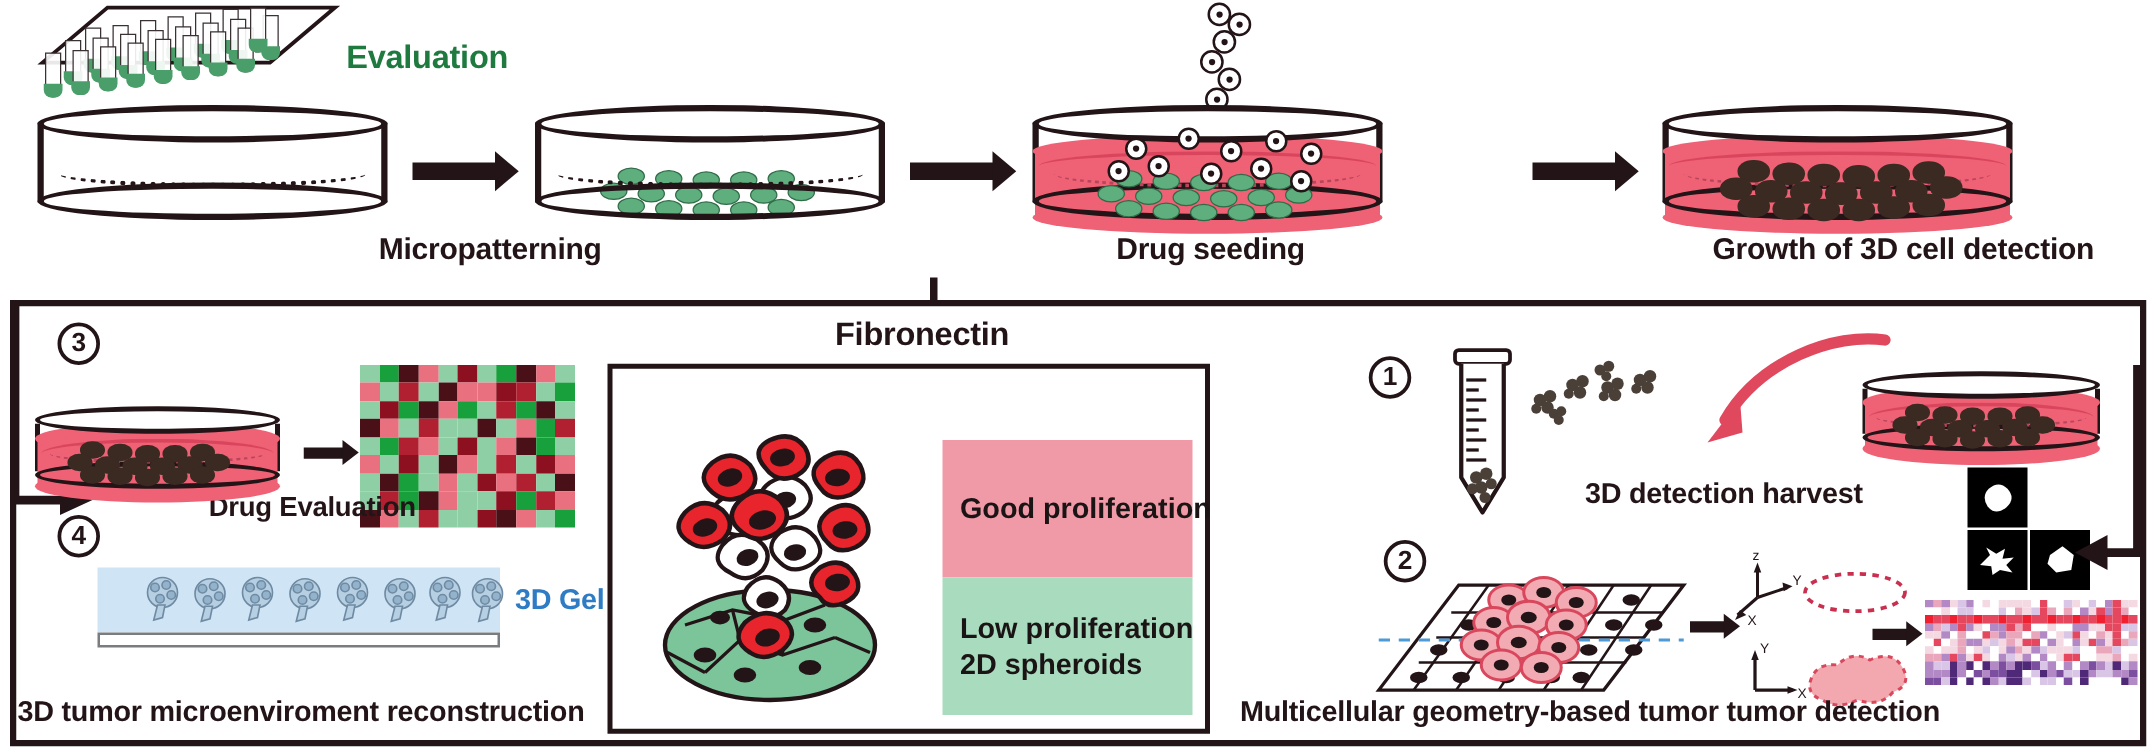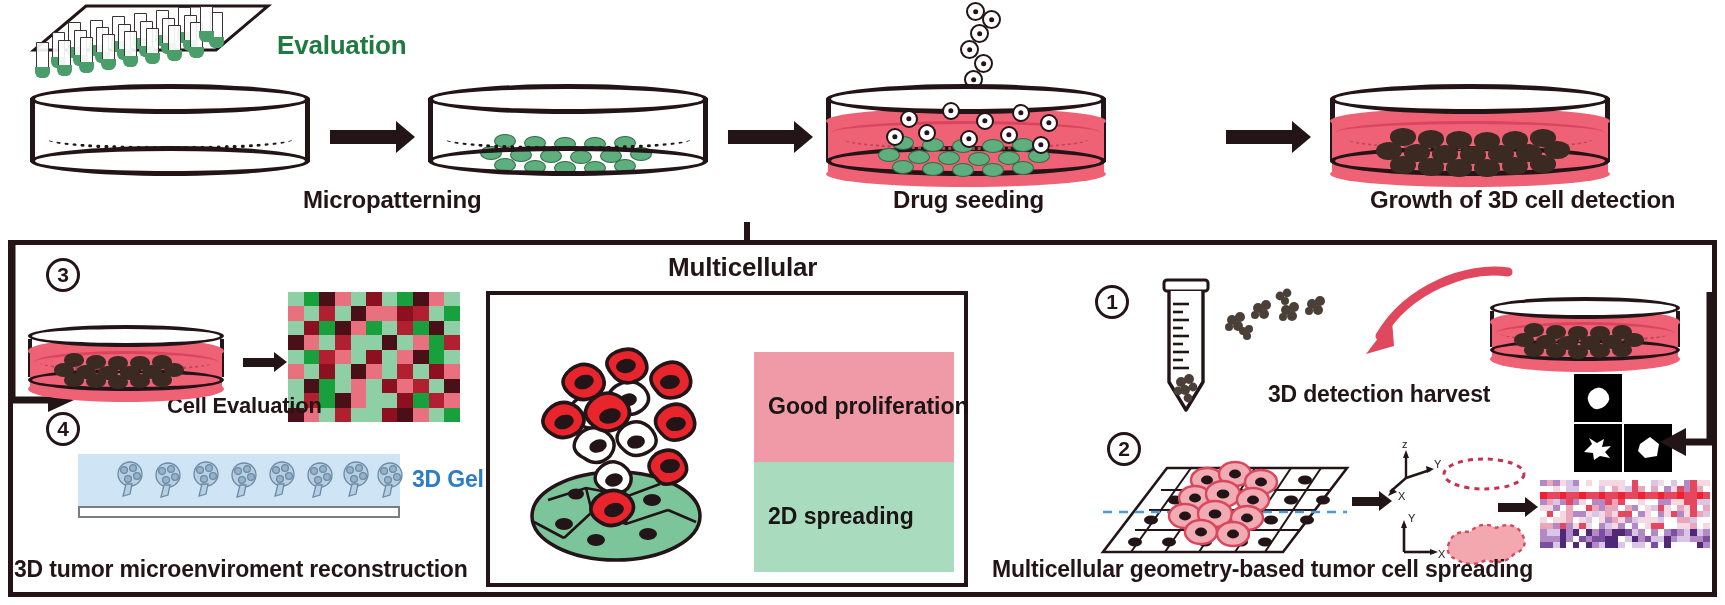--- a/index.html
+++ b/index.html
@@ -272,21 +272,21 @@
 </div>
 
 <div class="abs lbl t24" style="left:303px;top:186px;">Micropatterning</div>
 <div class="abs lbl t24" style="left:893px;top:186px;">Drug seeding</div>
 <div class="abs lbl t24" style="left:1370px;top:186px;">Growth of 3D cell detection</div>
 
 <div class="abs" id="apps-stub" style="left:744px;top:222px;width:6px;height:20px;"></div>
 
 <div class="abs" id="apps-frame" style="left:8px;top:240px;width:1709px;height:357px;"></div>
 
-<div class="abs lbl t26" style="left:668px;top:252px;">Multicellular</div>
+<div class="abs lbl t26" style="left:668px;top:252px;">Fibronectin</div>
 
 <div class="abs circnum" style="left:46px;top:258px;">3</div>
 
 <div class="dish" style="left:28px;top:325px;width:196px;height:66px;">
   <div class="body" style="border-left-width:4px;border-right-width:4px;"></div>
   <div class="fill">
       <div class="surfline"></div>
     </div>
   <div class="base" style="border-width:4px;height:22px;"></div>
   <div class="rim" style="border-width:4px;height:22px;"></div>
@@ -408,21 +408,21 @@
     <div style="background: rgb(176, 32, 48);"></div>
     <div style="background: rgb(143, 207, 165);"></div>
     <div style="background: rgb(143, 207, 165);"></div>
     <div style="background: rgb(140, 16, 32);"></div>
     <div style="background: rgb(74, 16, 24);"></div>
     <div style="background: rgb(232, 112, 127);"></div>
     <div style="background: rgb(143, 207, 165);"></div>
     <div style="background: rgb(23, 160, 60);"></div>
   </div>
 
-<div class="abs lbl t22" style="left:167px;top:393px;">Cell Evaluation</div>
+<div class="abs lbl t22" style="left:167px;top:393px;">Drug Evaluation</div>
 
 <svg class="abs" style="left:8px;top:242px;" width="70" height="200" viewBox="0 0 70 200">
   <path d="M4 2 L4 158 L44 158" stroke="#231417" stroke-width="7" fill="none"></path>
   <polygon points="40,146 66,158 40,170" fill="#231417"></polygon>
 </svg>
 
 <div class="abs circnum" style="left:46px;top:412px;">4</div>
 
 <div class="abs gel" style="left:78px;top:454px;width:322px;height:52px;"></div>
 <div class="abs gel-slide" style="left:78px;top:506px;width:322px;height:12px;"></div>
@@ -561,21 +561,22 @@
       <ellipse cx="106" cy="172" rx="10" ry="7" transform="rotate(-14 106 172)"></ellipse>
     </g>
   </svg>
 </div>
 
 <div class="abs infoband" style="left:754px;top:352px;background:#f09aa8;width:200px;height:110px;">
   <div>Good proliferation</div>
 </div>
 
 <div class="abs infoband" style="left:754px;top:462px;background:#a9dcbf;width:200px;height:110px;">
-  <div>2D spreading</div>
+  <div>Low proliferation</div>
+  <div>2D spheroids</div>
 </div>
 
 <div class="abs circnum" style="left:1095px;top:285px;">1</div>
 
 <div class="abs" style="left:1155px;top:278px;width:62px;height:136px;">
   <svg width="62" height="136" viewBox="0 0 62 136">
     <rect x="9" y="2" width="44" height="11" rx="3" fill="#fff" stroke="#231417" stroke-width="3"></rect>
     <path d="M14 13 L14 104 L31 132 L48 104 L48 13" fill="#fff" stroke="#231417" stroke-width="3.4" stroke-linejoin="round"></path>
     <g stroke="#231417" stroke-width="2.6">
       <line x1="18" y1="26" x2="34" y2="26"></line>
@@ -1073,13 +1074,13 @@
   <svg width="48" height="48" viewBox="0 0 48 48">
     <path d="M16 20 L26 13 L35 20 L33 32 L21 34 L14 27 Z" fill="#ffffff"></path>
   </svg>
 </div>
 
 <svg class="abs" style="left:1660px;top:290px;" width="62" height="170" viewBox="0 0 62 170">
   <path d="M50 2 L50 152 L22 152" stroke="#231417" stroke-width="7" fill="none"></path>
   <polygon points="26,138 0,152 26,166" fill="#231417"></polygon>
 </svg>
 
-<div class="abs lbl t23" style="left:992px;top:556px;">Multicellular geometry-based tumor cell spreading</div>
+<div class="abs lbl t23" style="left:992px;top:556px;">Multicellular geometry-based tumor tumor detection</div>
 
 </body></html>

